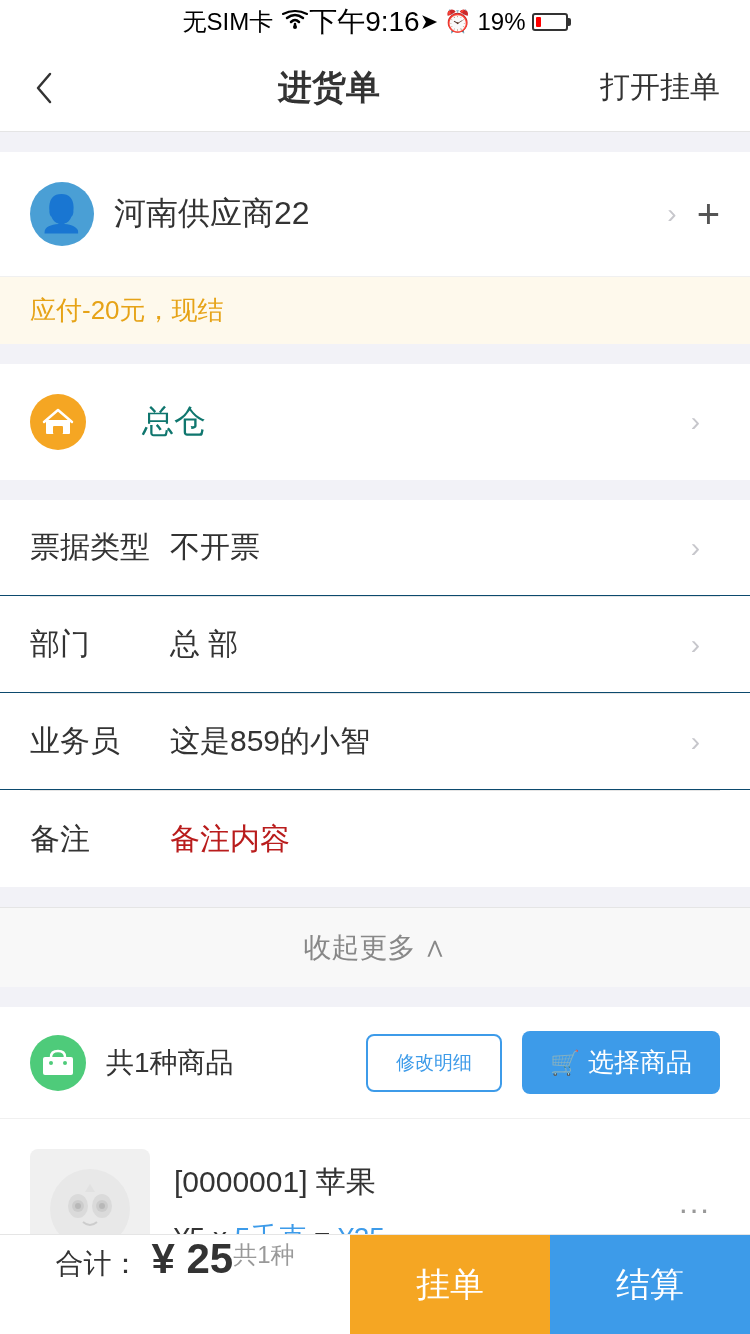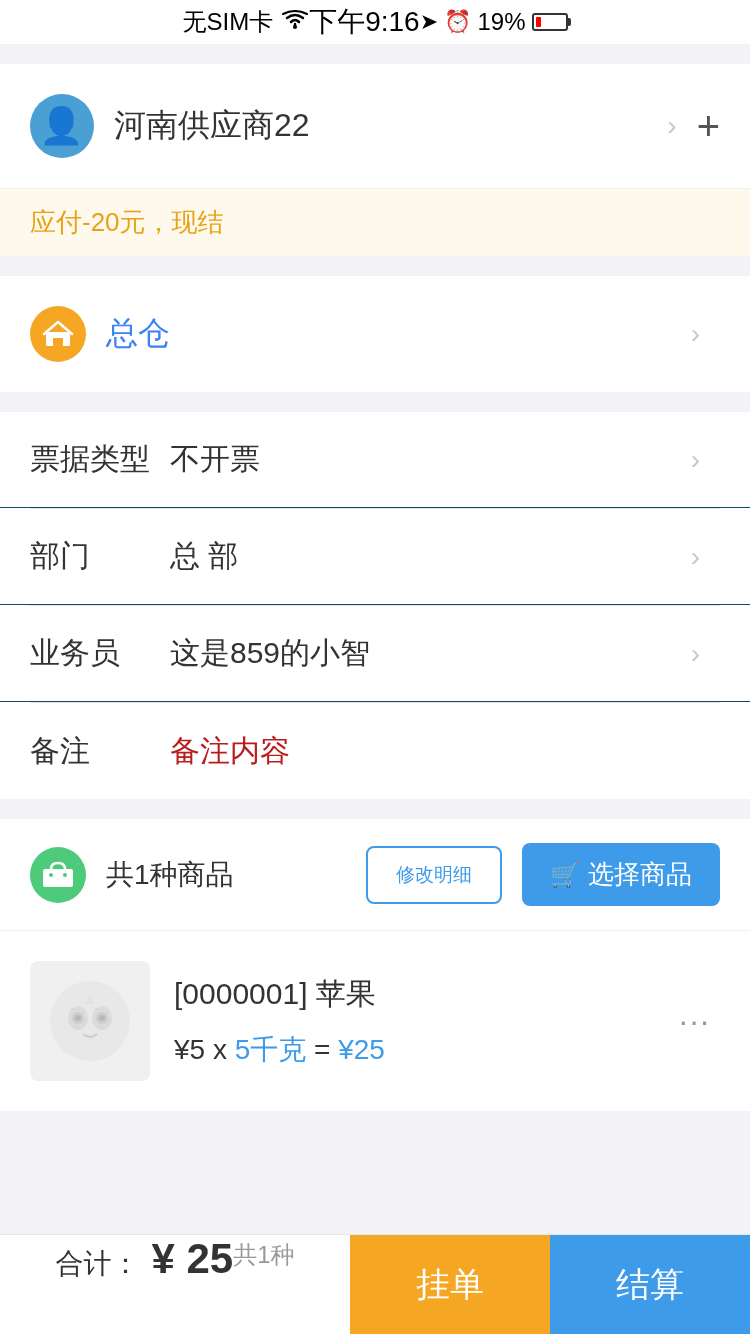--- a/index.html
+++ b/index.html
@@ -95,21 +95,21 @@
       background: #fff;
       margin-top: 20px;
       padding: 30px;
       display: flex; align-items: center;
     }
     .warehouse-icon {
       width: 56px; height: 56px; border-radius: 50%;
       background: #f5a623; display: flex; align-items: center; justify-content: center;
       margin-right: 20px; flex-shrink: 0;
     }
-    .warehouse-label { flex: 1; font-size: 32px; color: #3b82f6; }
+    .warehouse-label { flex: 1; font-size: 32px; color: #0f766e; margin-left: 36px; }
 
     
     .form-section { background: #fff; margin-top: 20px; }
     .form-row {
       display: flex; align-items: center;
       padding: 0 30px;
       height: 96px;
       border-bottom: 1px solid #0c4a6e;
     }
     .form-row:last-child { border-bottom: none; }
@@ -239,20 +239,29 @@
     <div class="status-right">
       <span style="font-size:22px;">➤</span>
       <span style="font-size:22px;">⏰</span>
       <span>19%</span>
       <div class="battery-icon">
         <div class="battery-fill"></div>
       </div>
     </div>
   </div>
 
+  <div class="nav-bar">
+    <div class="nav-back">
+      <svg width="28" height="44" viewBox="0 0 28 44">
+        <path d="M20 8 L8 22 L20 36" stroke="#333" stroke-width="2.5" stroke-linecap="round" stroke-linejoin="round" fill="none"></path>
+      </svg>
+    </div>
+    <div class="nav-title">进货单</div>
+    <div class="nav-right">打开挂单</div>
+  </div>
 
   <div class="divider-section"></div>
 
   <div class="supplier-section">
     <div class="supplier-row">
       <div class="supplier-avatar">
         <span class="supplier-avatar-icon">👤</span>
       </div>
       <span class="supplier-name">河南供应商22</span>
       <span class="chevron">›</span>
@@ -291,20 +300,23 @@
       <span class="form-value">这是859的小智</span>
       <span class="chevron">›</span>
     </div>
     <div class="divider-thin"></div>
     <div class="form-row">
       <span class="form-label">备注</span>
       <span class="form-placeholder">备注内容</span>
     </div>
   </div>
 
+  <div class="collapse-row">
+    <span class="collapse-text">收起更多 ∧</span>
+  </div>
 
   <div class="products-section">
     <div class="products-header">
       <div class="products-icon">
         <svg width="34" height="28" viewBox="0 0 34 28" fill="none">
           <rect x="2" y="8" width="30" height="18" rx="2" fill="white"></rect>
           <path d="M10 8 Q10 2 17 2 Q24 2 24 8" stroke="white" stroke-width="2.5" fill="none" stroke-linecap="round"></path>
           <circle cx="10" cy="14" r="2" fill="#4ecb7a"></circle>
           <circle cx="24" cy="14" r="2" fill="#4ecb7a"></circle>
         </svg>

